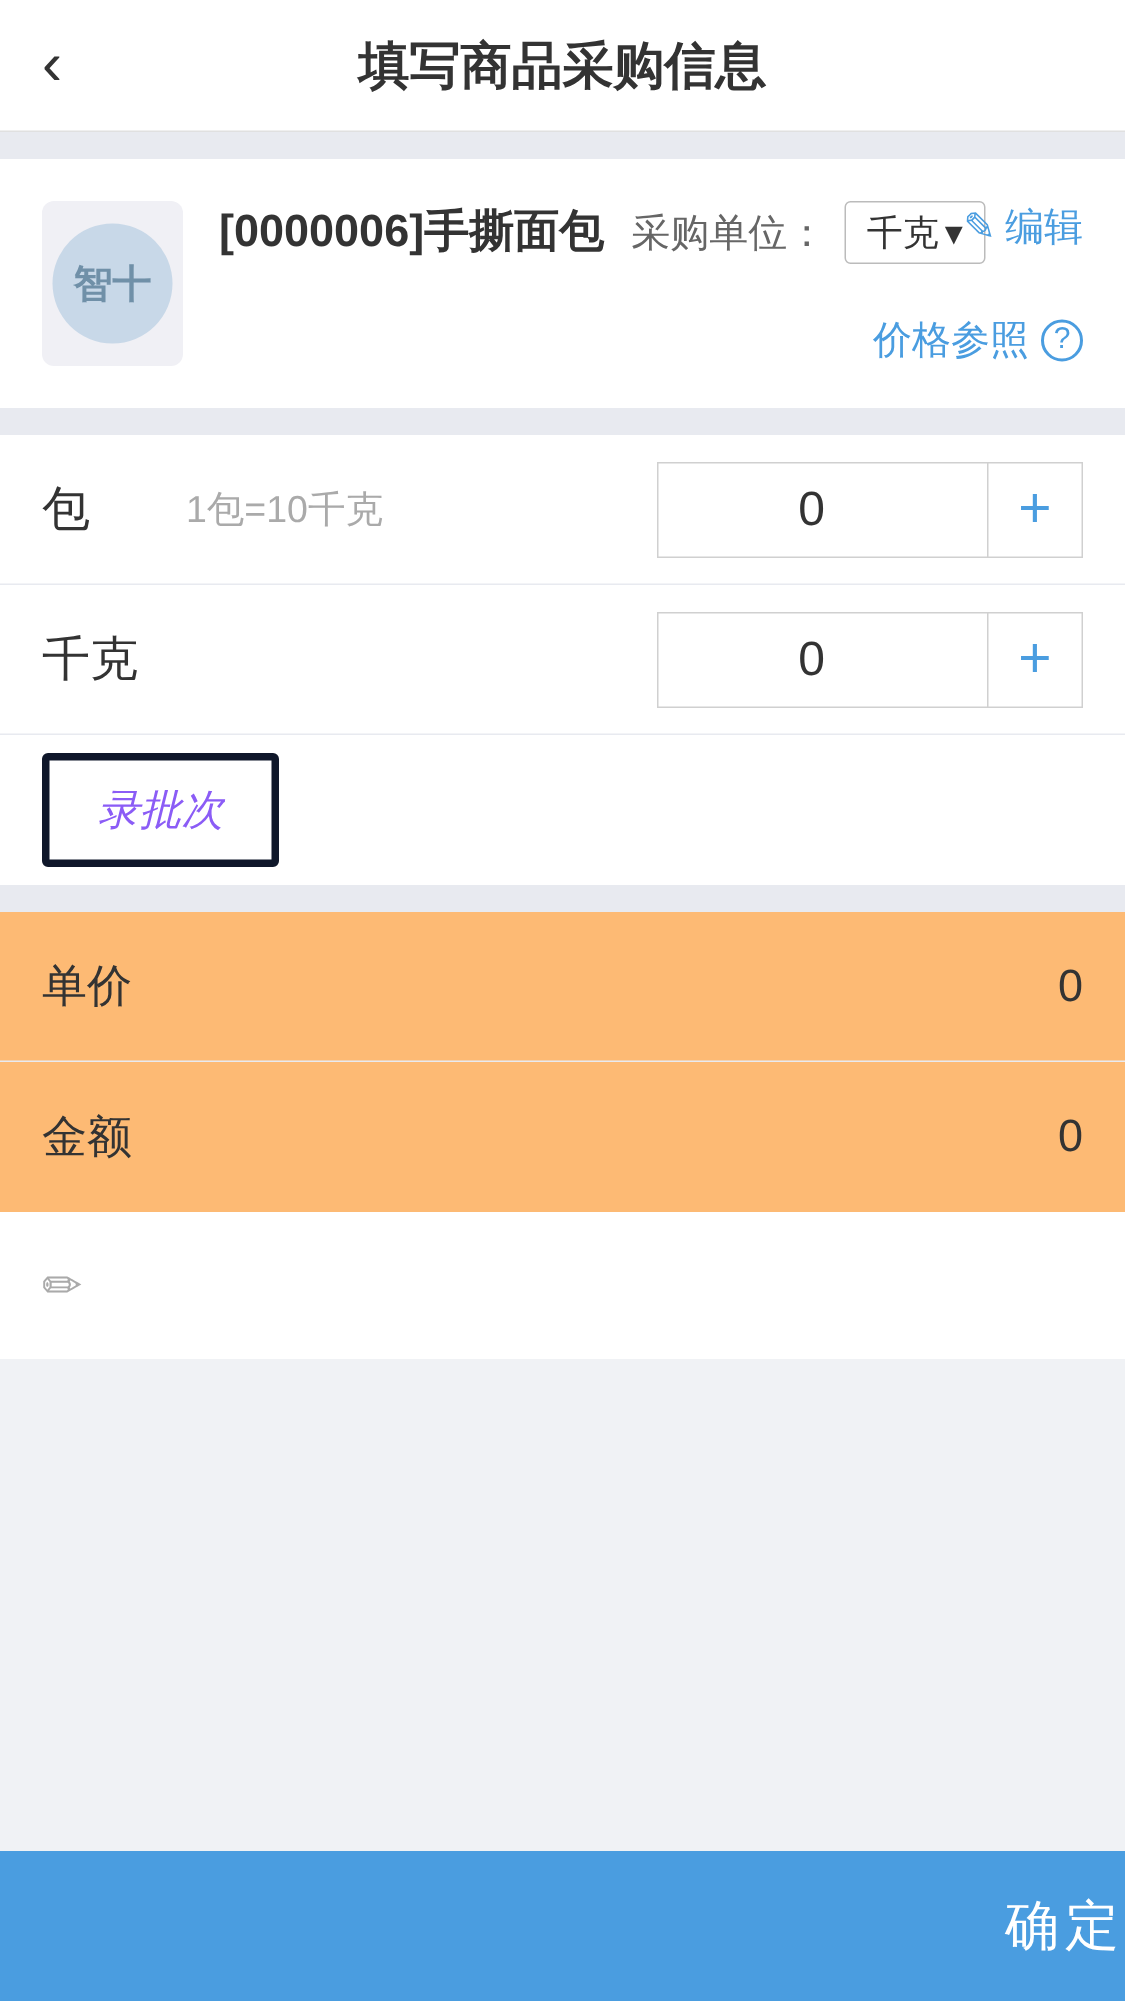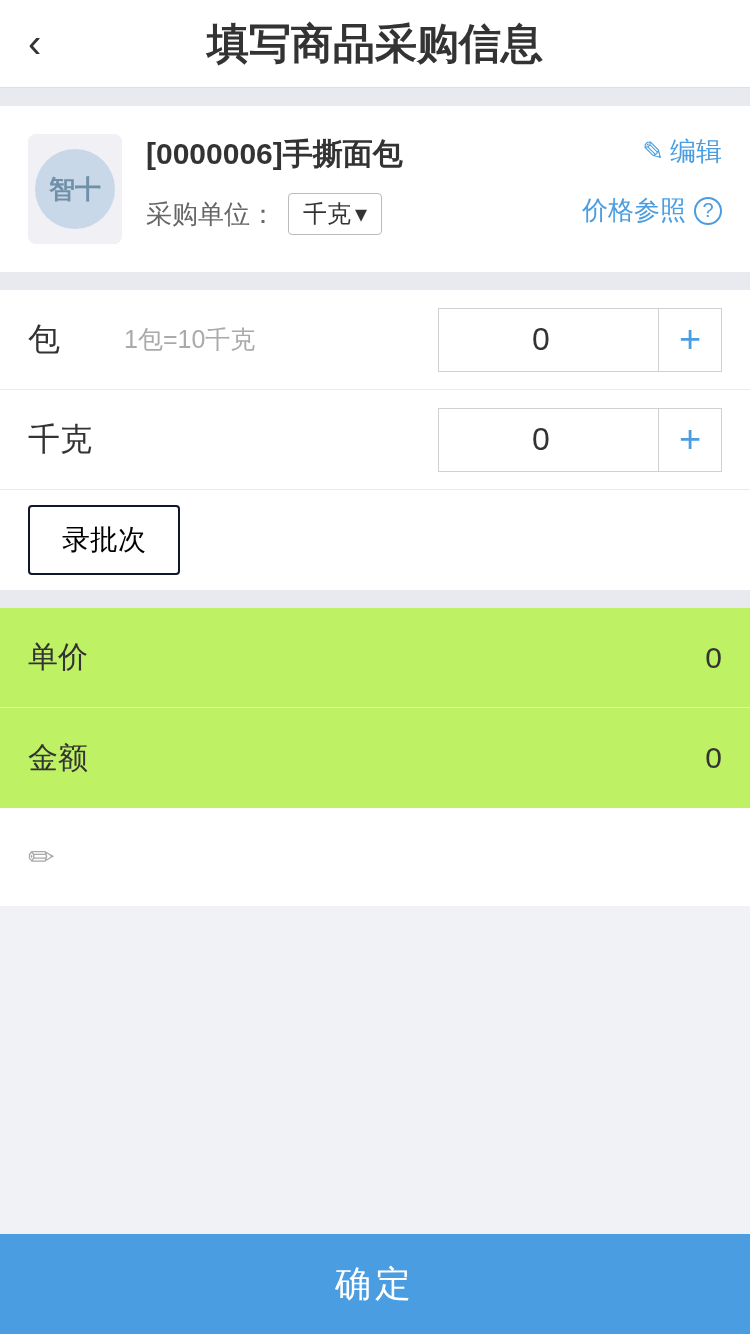--- a/index.html
+++ b/index.html
@@ -82,21 +82,21 @@
       border-bottom: 1px solid #e0e0e0;
     }
     .nav-back {
       position: absolute;
       left: 28px;
       font-size: 40px;
       color: #333;
       cursor: pointer;
     }
     .nav-title {
-      font-size: 42px;
+      font-size: 34px;
       font-weight: 600;
       color: #333;
     }
 
     
     .separator {
       width: 100%;
       height: 18px;
       background: #e8eaf0;
     }
@@ -129,21 +129,20 @@
       display: flex;
       align-items: center;
       justify-content: center;
       font-size: 26px;
       color: #7090a8;
       font-weight: bold;
     }
     .product-info {
       flex: 1;
       display: flex;
-      flex-direction: column;
       gap: 18px;
     }
     .product-name {
       font-size: 30px;
       font-weight: 600;
       color: #333;
     }
     .product-unit-row {
       display: flex;
       align-items: center;
@@ -169,21 +168,21 @@
       color: #4a9de0;
       font-size: 26px;
       display: flex;
       align-items: center;
       gap: 6px;
       cursor: pointer;
     }
     .price-ref {
       position: absolute;
       right: 28px;
-      bottom: 44px;
+      bottom: 28px;
       color: #4a9de0;
       font-size: 26px;
       display: flex;
       align-items: center;
       gap: 8px;
       cursor: pointer;
     }
     .help-circle {
       width: 28px;
       height: 28px;
@@ -257,32 +256,33 @@
       justify-content: space-between;
       padding: 0 28px;
       height: 100px;
       background: #fff;
     }
     .total-text {
       font-size: 30px;
       color: #333;
     }
     .batch-btn {
-      border: 2px solid #0f172a;
-      color: #000000;
+      border: 5px solid #0f172a;
+      color: #8b5cf6;
       background: #fff;
       padding: 14px 32px;
       font-size: 28px;
       border-radius: 4px;
       cursor: pointer;
+      font-style: italic;
     }
 
     
     .price-section {
-      background: #bef264;
+      background: #fdba74;
       margin-top: 0;
     }
     .price-row {
       display: flex;
       align-items: center;
       justify-content: space-between;
       padding: 0 28px;
       height: 100px;
       border-bottom: 1px solid #e8eaf0;
     }
@@ -328,21 +328,21 @@
     
     .confirm-btn-wrap {
       position: fixed;
       bottom: 0;
       left: 0;
       width: 750px;
       height: 100px;
       background: #4a9de0;
       display: flex;
       align-items: center;
-      justify-content: center;
+      justify-content: flex-end;
       cursor: pointer;
     }
     .confirm-btn-label {
       font-size: 36px;
       color: #fff;
       font-weight: 500;
       letter-spacing: 4px;
     }
 
     .page-content {

